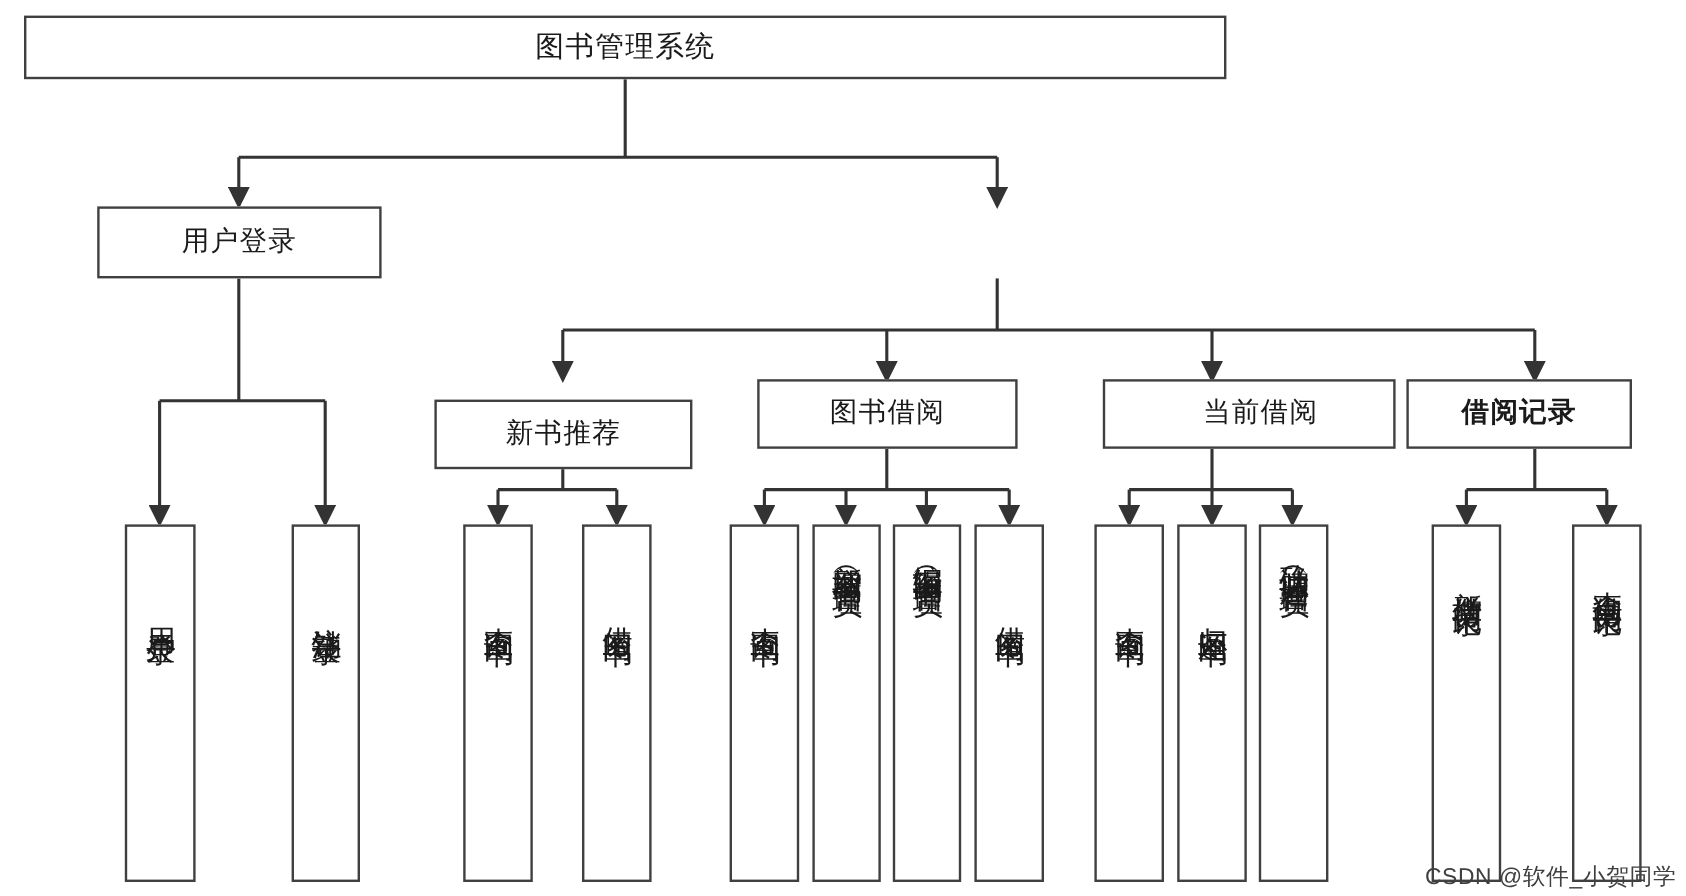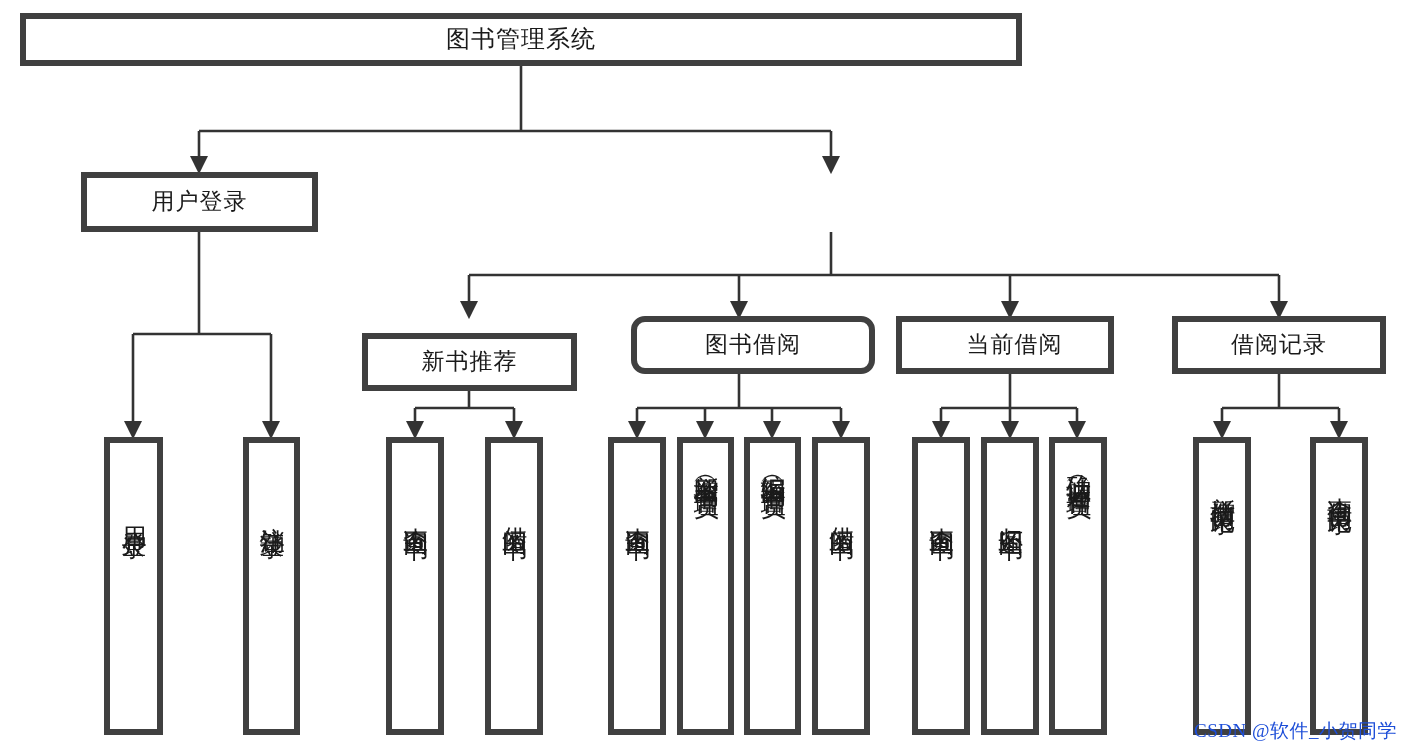--- a/index.html
+++ b/index.html
@@ -23,21 +23,21 @@
     left: 0;
     top: 0;
     width: 1405px;
     height: 747px;
     pointer-events: none;
   }
   .node {
     position: absolute;
     box-sizing: border-box;
     background: #ffffff;
-    border: 6px solid #404040;
+    border: 2px solid #404040;
     display: flex;
     align-items: center;
     justify-content: center;
     color: #111111;
     z-index: 2;
   }
   .node .label {
     display: block;
     text-align: center;
     line-height: 1.18;
@@ -70,25 +70,25 @@
     margin-top: 28px;
   }
   .node.vert.tallish .label {
     margin-top: 6px;
   }
   .watermark {
     position: absolute;
     right: 8px;
     bottom: 3px;
     font-size: 19px;
-    color: #1d4ed8;
+    color: #404040;
     letter-spacing: 0.5px;
     z-index: 3;
     white-space: nowrap;
-    font-family: Liberation Serif, serif;
+    font-family: Liberation Sans, sans-serif;
   }
 </style>
 </head>
 <body>
 
 <div id="canvas">
 
   <svg class="connectors" viewBox="0 0 1405 747" xmlns="http://www.w3.org/2000/svg">
     <defs>
       <marker id="arrow" viewBox="0 0 12 12" refX="6" refY="6" markerWidth="7" markerHeight="7" orient="auto-start-reverse">
@@ -143,27 +143,27 @@
     <span class="label">图书管理系统</span>
   </div>
 
   <div class="node horiz" style="left:81px; top:172px; width:237px; height:60px;">
     <span class="label">用户登录</span>
   </div>
 
   <div class="node horiz" style="left:362px; top:316px; width:215px; height:58px;margin-top:17px;">
     <span class="label">新书推荐</span>
   </div>
-  <div class="node horiz" style="left:631px; top:316px; width:244px; height:58px;border-radius:14px;">
+  <div class="node horiz" style="left:631px; top:316px; width:217px; height:58px;">
     <span class="label">图书借阅</span>
   </div>
-  <div class="node horiz" style="left:896px; top:316px; width:218px; height:58px;padding-left:19px;">
+  <div class="node horiz" style="left:919px; top:316px; width:244px; height:58px;padding-left:19px;">
     <span class="label">当前借阅</span>
   </div>
-  <div class="node horiz" style="left:1172px; top:316px; width:214px; height:58px;">
+  <div class="node horiz" style="left:1172px; top:316px; width:188px; height:58px;font-weight:bold;">
     <span class="label">借阅记录</span>
   </div>
 
   <div class="node vert short" style="left:104px; top:437px; width:59px; height:298px;">
     <span class="label">用户登录</span>
   </div>
   <div class="node vert short" style="left:243px; top:437px; width:57px; height:298px;">
     <span class="label">注销登录</span>
   </div>
 

